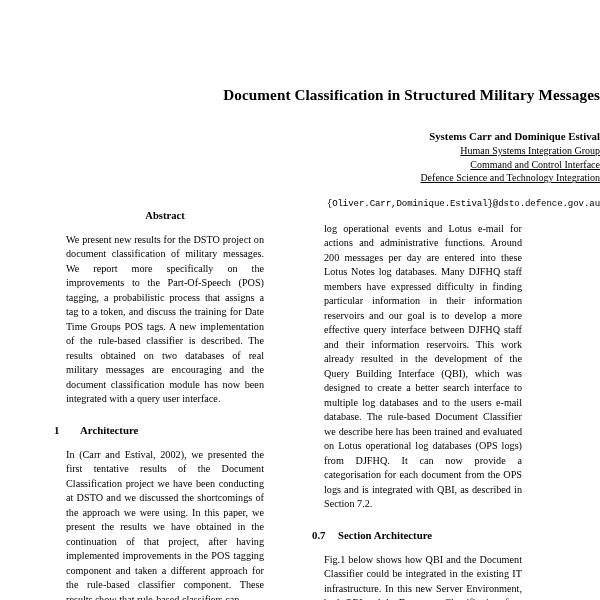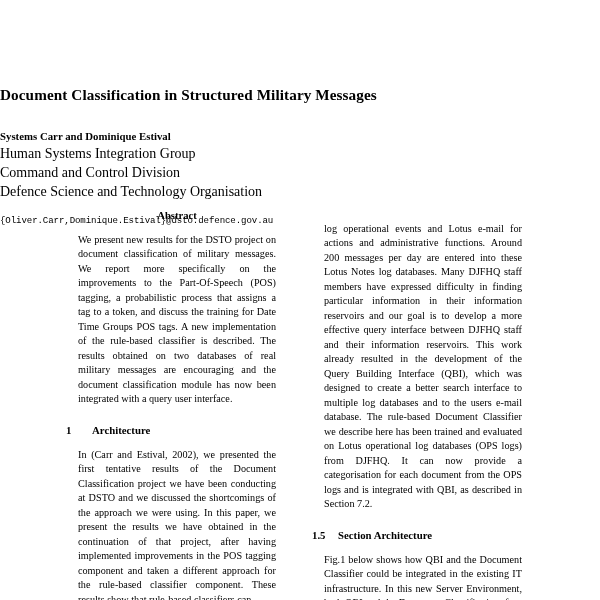--- a/index.html
+++ b/index.html
@@ -17,39 +17,40 @@
   .page {
     position: relative;
     width: 600px;
     height: 600px;
     overflow: hidden;
   }
 
   
   .header {
     padding-top: 86px;
-    text-align: left;
+    text-align: right;
   }
   .paper-title {
     font-family: "Liberation Serif", serif;
     font-size: 15.2px;
     font-weight: bold;
     letter-spacing: 0.1px;
     margin: 0;
     line-height: 1.2;
   }
   .authors {
     font-size: 10.8px;
     font-weight: bold;
     margin-top: 25px;
     line-height: 1.35;
   }
   .affiliation-line {
-    font-size: 14px;
+    font-size: 10px;
     line-height: 1.38;
+    text-decoration: underline;
   }
   .email-line {
     font-family: "Liberation Mono", monospace;
     font-size: 9.1px;
     margin-top: 13px;
     letter-spacing: -0.1px;
   }
 
   
   .columns {
@@ -59,21 +60,21 @@
     width: 600px;
     height: 390px;
   }
   .col {
     position: absolute;
     top: 0;
     width: 222px;
     height: 390px;
     overflow: hidden;
   }
-  .col-left  { left: 66px; }
+  .col-left  { left: 54px; }
   .col-right { left: 312px; }
 
   .abstract-heading {
     text-align: center;
     font-size: 10.6px;
     font-weight: bold;
     margin: 0 0 11px 0;
   }
   p.body-text {
     margin: 12px;
@@ -117,43 +118,43 @@
 </style>
 </head>
 <body>
 
 <div class="page">
 
   <div class="header">
     <h1 class="paper-title">Document Classification in Structured Military Messages</h1>
     <div class="authors">Systems Carr and Dominique Estival</div>
     <div class="affiliation-line">Human Systems Integration Group</div>
-    <div class="affiliation-line">Command and Control Division</div>
-    <div class="affiliation-line">Defence Science and Technology Organisation</div>
+    <div class="affiliation-line">Command and Control Interface</div>
+    <div class="affiliation-line">Defence Science and Technology Integration</div>
     <div class="email-line">{Oliver.Carr,Dominique.Estival}@dsto.defence.gov.au</div>
   </div>
 
   <div class="columns">
 
     <div class="col col-left">
       <div class="abstract-heading">Abstract</div>
       <p class="body-text">We present new results for the DSTO project on document classification of military messages. We report more specifically on the improvements to the Part-Of-Speech (POS) tagging, a probabilistic process that assigns a tag to a token, and discuss the training for Date Time Groups POS tags. A new implementation of the rule-based classifier is described. The results obtained on two databases of real military messages are encouraging and the document classification module has now been integrated with a query user interface.</p>
 
       <div class="section-heading first-section">
         <span class="section-num">1</span>
         <span>Architecture</span>
       </div>
       <p class="body-text">In (Carr and Estival, 2002), we presented the first tentative results of the Document Classification project we have been conducting at DSTO and we discussed the shortcomings of the approach we were using. In this paper, we present the results we have obtained in the continuation of that project, after having implemented improvements in the POS tagging component and taken a different approach for the rule-based classifier component. These results show that rule-based classifiers can</p>
     </div>
 
     <div class="col col-right">
       <p class="body-text">log operational events and Lotus e-mail for actions and administrative functions. Around 200 messages per day are entered into these Lotus Notes log databases. Many DJFHQ staff members have expressed difficulty in finding particular information in their information reservoirs and our goal is to develop a more effective query interface between DJFHQ staff and their information reservoirs. This work already resulted in the development of the Query Building Interface (QBI), which was designed to create a better search interface to multiple log databases and to the users e-mail database. The rule-based Document Classifier we describe here has been trained and evaluated on Lotus operational log databases (OPS logs) from DJFHQ. It can now provide a categorisation for each document from the OPS logs and is integrated with QBI, as described in Section 7.2.</p>
 
       <div class="section-heading">
-        <span class="section-num">1.5</span>
+        <span class="section-num">0.7</span>
         <span>Section Architecture</span>
       </div>
       <p class="body-text">Fig.1 below shows how QBI and the Document Classifier could be integrated in the existing IT infrastructure. In this new Server Environment, both QBI and the Document Classifier interface with the Lotus Notes database.</p>
 
       <div class="figure-wrap">
         <div class="fig-frame">
           <svg class="fig-svg" width="218" height="118" viewBox="0 0 218 118">
             <defs>
               <marker id="arrow" markerWidth="6" markerHeight="6" refX="5" refY="2.2" orient="auto" markerUnits="strokeWidth">
                 <path d="M0,0 L5,2.2 L0,4.4 z" fill="#111"></path>

